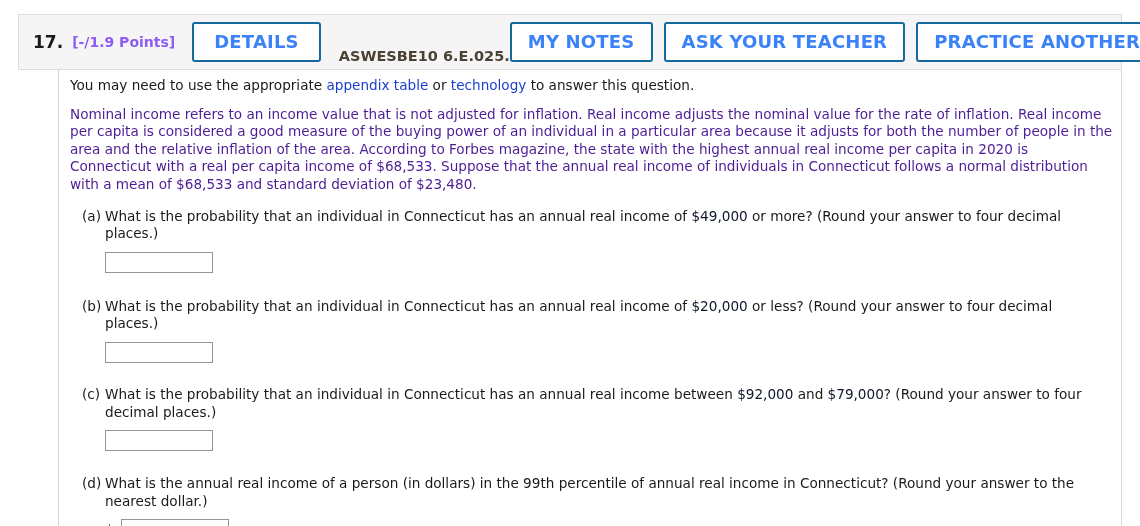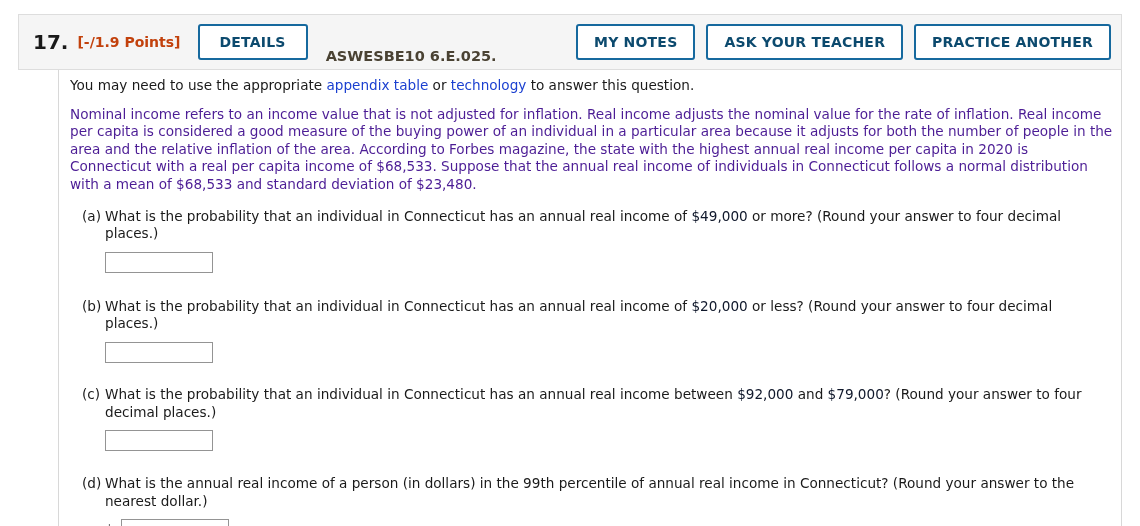--- a/index.html
+++ b/index.html
@@ -23,40 +23,40 @@
     width: 1104px;
     height: 56px;
     box-sizing: border-box;
     background: #f5f5f5;
     border: 1px solid #dddddd;
     display: flex;
     align-items: center;
     padding: 0 10px 0 14px;
   }
   .q-num {
-    font-size: 20px;
+    font-size: 17px;
     font-weight: bold;
     color: #1a1a1a;
     margin-right: 9px;
     white-space: nowrap;
   }
   .q-points {
     font-size: 14px;
     font-weight: bold;
-    color: #c2410c;
+    color: #8b5cf6;
     margin-right: 17px;
     white-space: nowrap;
   }
   .btn {
     box-sizing: border-box;
     border: 2px solid #16699e;
     background: #ffffff;
-    color: #0c4a6e;
+    color: #3b82f6;
     font-family: "DejaVu Sans", sans-serif;
-    font-size: 14px;
+    font-size: 18px;
     font-weight: bold;
     letter-spacing: .2px;
     border-radius: 3px;
     padding: 9px 16px 9px 16px;
     line-height: 1;
     cursor: pointer;
     white-space: nowrap;
   }
   .btn-details { padding: 9px 20px; }
   .q-code {

